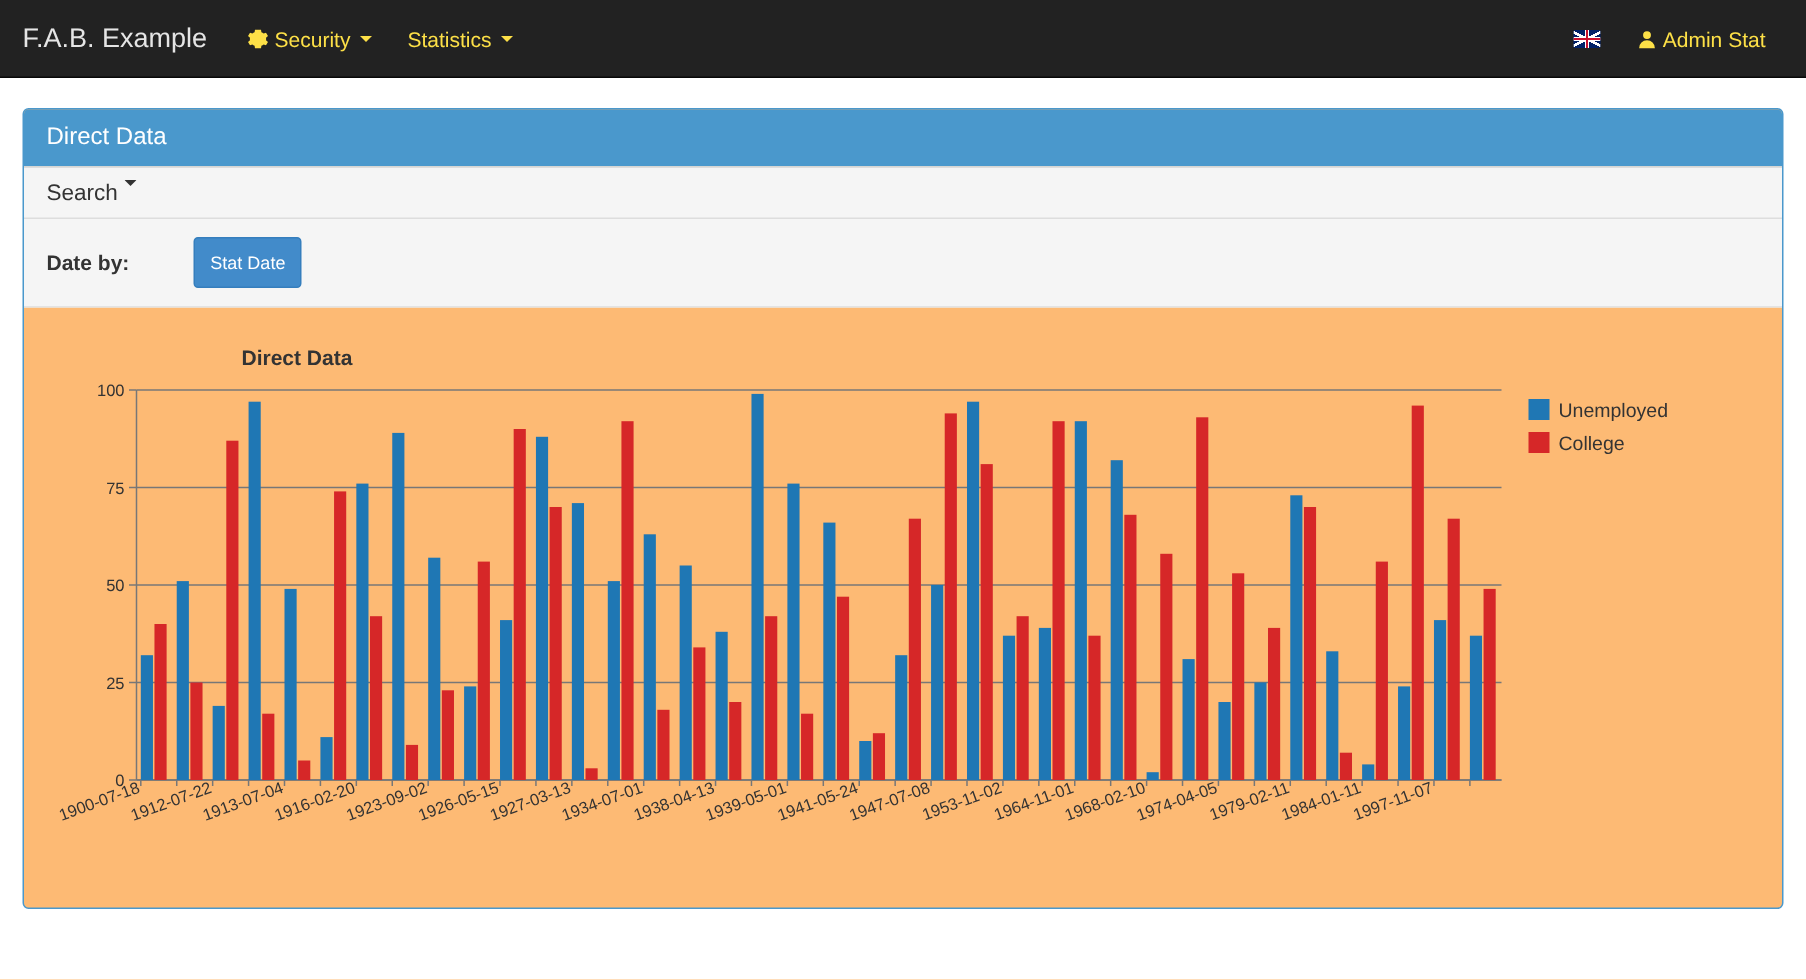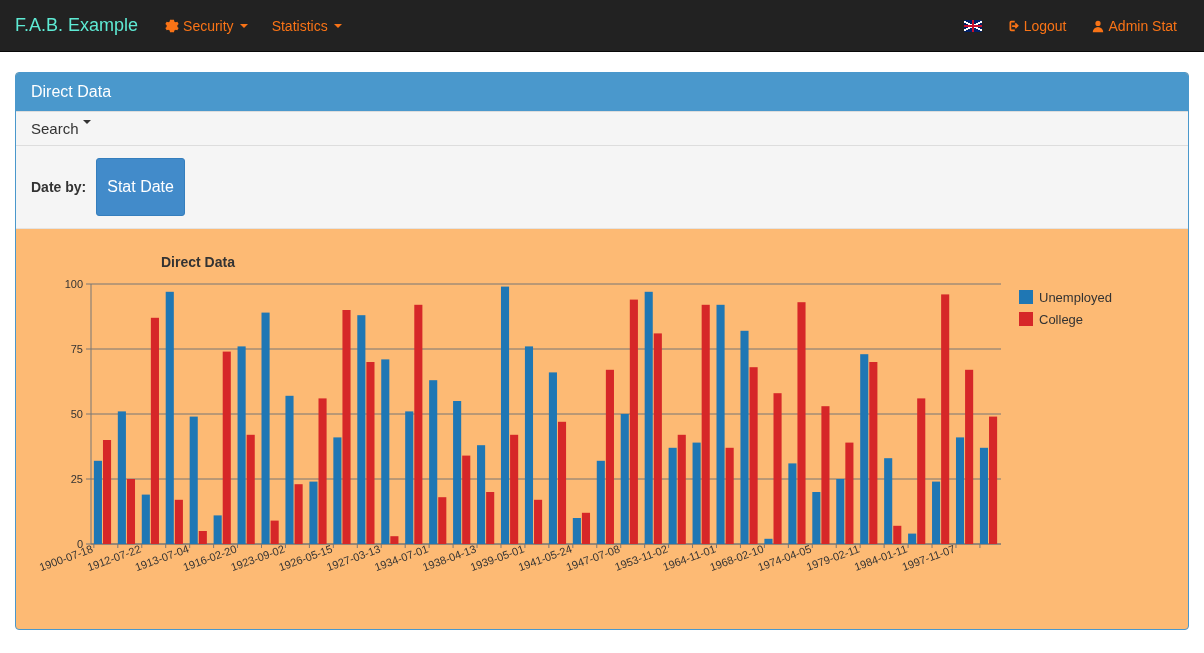--- a/index.html
+++ b/index.html
@@ -13,30 +13,30 @@
   .navbar {
     background: #222;
     border-bottom: 1px solid #080808;
     min-height: 50px;
     display: flex;
     align-items: center;
     padding: 0 15px;
     color: #9d9d9d;
   }
   .navbar .brand {
-    color: #5eead4;
+    color: #e5e5e5;
     font-size: 18px;
     padding: 15px 15px 15px 0;
     text-decoration: none;
   }
   .navbar .nav { display: flex; align-items: center; margin: 0; padding: 0; list-style: none; }
   .navbar .nav.right { margin-left: auto; }
   .navbar .nav > li { position: relative; }
   .navbar .nav > li > a {
-    color: #f97316;
+    color: #fde047;
     padding: 15px 12px;
     display: flex;
     align-items: center;
     gap: 4px;
     text-decoration: none;
     cursor: pointer;
   }
   .caret {
     display: inline-block;
     width: 0; height: 0;
@@ -111,24 +111,25 @@
     padding: 12px 15px;
     display: flex;
     align-items: center;
     gap: 10px;
   }
   .groupby-row .label { font-weight: 700; }
   .btn-primary {
     background: #428bca;
     border: 1px solid #357ebd;
     color: #fff;
-    padding: 19px 10px;
-    font-size: 16px;
+    padding: 9px 10px;
+    font-size: 12px;
     border-radius: 3px;
     cursor: pointer;
+    margin-left: 33px;
   }
   .chart-wrap {
     padding: 25px 15px 15px 15px;
   }
   .chart-title {
     font-weight: 700;
     font-size: 14px;
     margin-left: 130px;
     margin-bottom: 4px;
   }
@@ -160,30 +161,20 @@
         <a>
       <span>Statistics</span>
       <span class="caret"></span>
     </a>
       </li>
   </ul>
   <ul class="nav right">
     <li>
         <a>
       <span class="flag-uk"></span>
-    </a>
-      </li>
-    <li>
-        <a>
-      <span class="icon">
-        <svg viewBox="0 0 16 16">
-              <path d="M6 2h4v2H6v8h4v2H6a2 2 0 01-2-2V4a2 2 0 012-2zm5.3 2.3l3.4 3.4-3.4 3.4-1.4-1.4L11.2 9H7V7h4.2l-1.3-1.3 1.4-1.4z"></path>
-            </svg>
-      </span>
-      <span>Logout</span>
     </a>
       </li>
     <li>
         <a>
       <span class="icon">
         <svg viewBox="0 0 16 16">
               <path d="M8 8a3 3 0 100-6 3 3 0 000 6zm-6 7a6 6 0 1112 0H2z"></path>
             </svg>
       </span>
       <span>Admin Stat</span>

